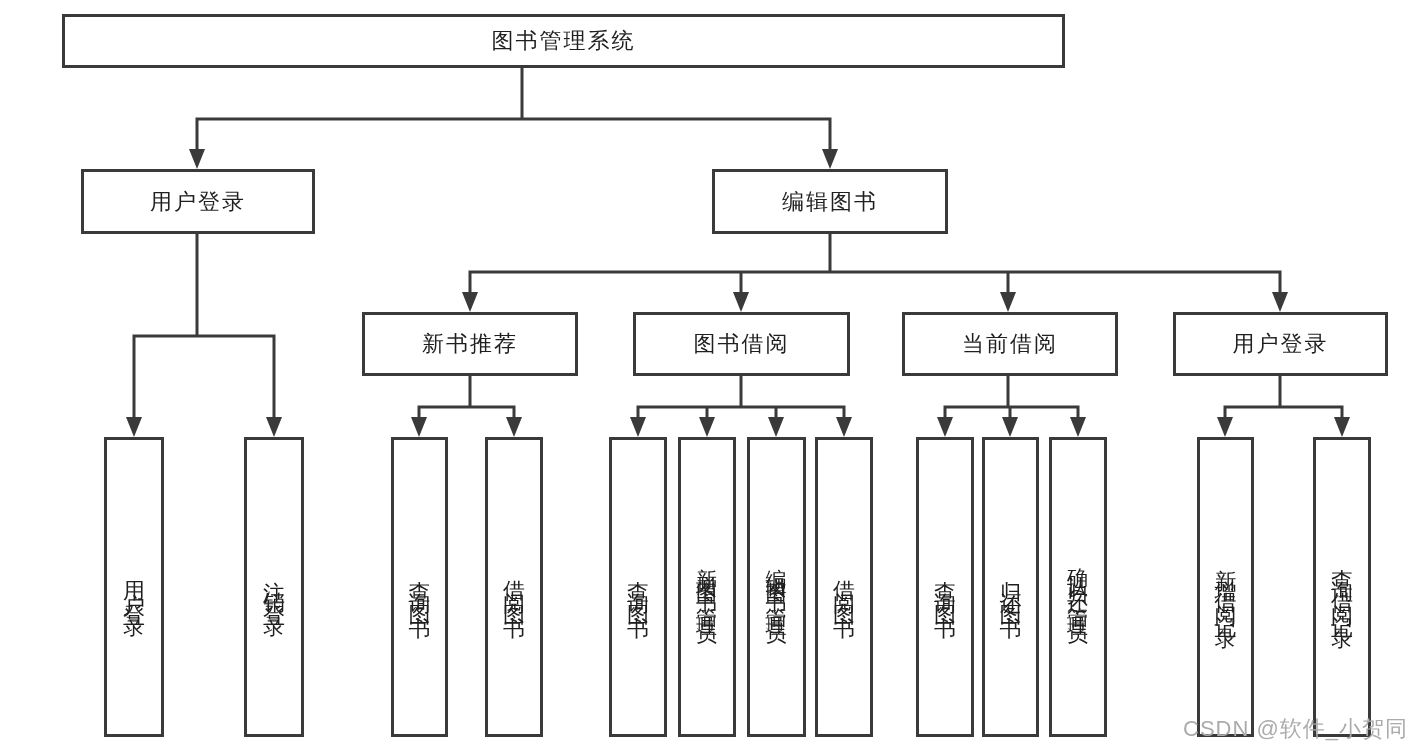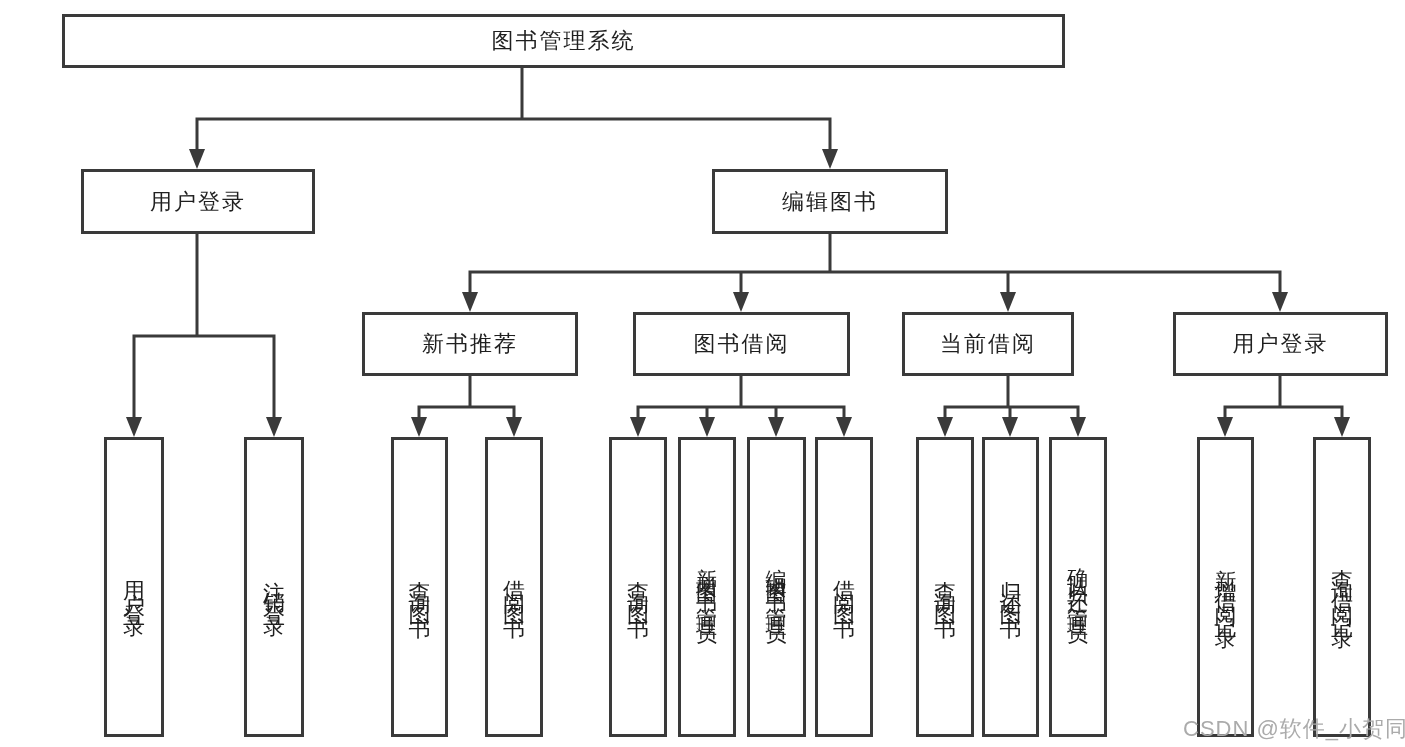--- a/index.html
+++ b/index.html
@@ -84,21 +84,21 @@
     </g>
   </svg>
 
   <div class="node" style="left:22px;top:14px;width:1003px;height:54px;margin-left:40px;">图书管理系统</div>
 
   <div class="node" style="left:81px;top:169px;width:234px;height:65px;">用户登录</div>
   <div class="node" style="left:712px;top:169px;width:236px;height:65px;">编辑图书</div>
 
   <div class="node" style="left:633px;top:312px;width:217px;height:64px;">图书借阅</div>
   <div class="node" style="left:362px;top:312px;width:216px;height:64px;">新书推荐</div>
-  <div class="node" style="left:902px;top:312px;width:172px;height:64px;">当前借阅</div>
+  <div class="node" style="left:902px;top:312px;width:216px;height:64px;">当前借阅</div>
   <div class="node" style="left:1173px;top:312px;width:215px;height:64px;">用户登录</div>
 
   <div class="node leaf" style="left:104px;top:437px;width:60px;height:300px;">用户登录</div>
   <div class="node leaf" style="left:244px;top:437px;width:60px;height:300px;">注销登录</div>
 
   <div class="node leaf" style="left:391px;top:437px;width:57px;height:300px;">查询图书</div>
   <div class="node leaf" style="left:485px;top:437px;width:58px;height:300px;">借阅图书</div>
 
   <div class="node leaf" style="left:609px;top:437px;width:58px;height:300px;">查询图书</div>
   <div class="node leaf long" style="left:678px;top:437px;width:58px;height:300px;">新增图书（管理员）</div>

